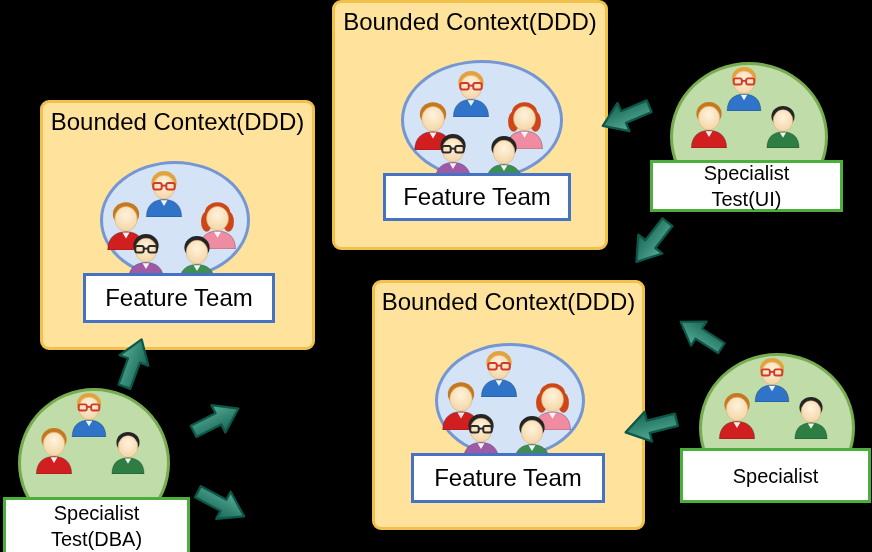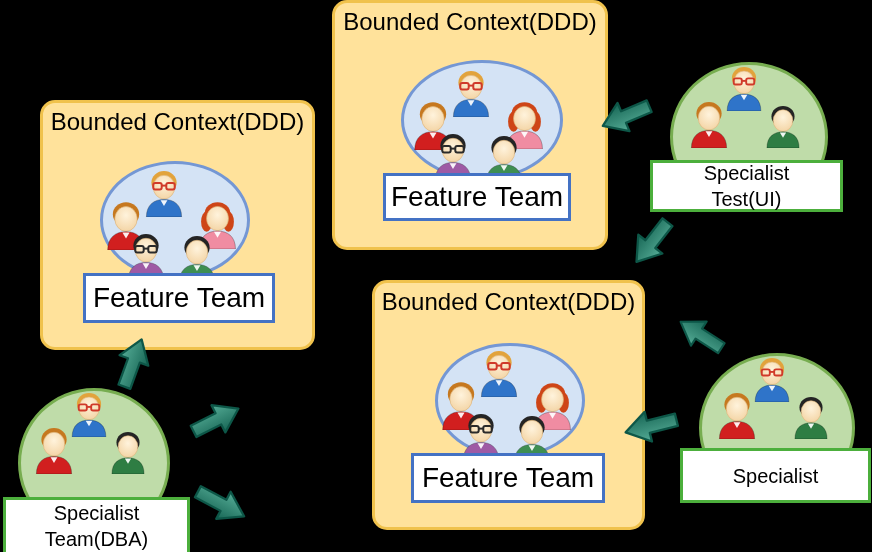--- a/index.html
+++ b/index.html
@@ -3,39 +3,39 @@
 <meta charset="utf-8">
 <style>
   html,body{margin:0;padding:0;background:#000;}
   .canvas{
     position:relative;width:872px;height:552px;overflow:hidden;
     background:var(--canvas-bg,#000);
     font-family:"Liberation Sans",sans-serif;color:var(--text,#000);
   }
   
   .bc-box{
-    position:absolute;box-sizing:border-box;border-radius:15px;
+    position:absolute;box-sizing:border-box;border-radius:9px;
     background:var(--context-box-fill);border:3px solid var(--context-box-border);
   }
   .bc-title{
     position:absolute;left:0;right:0;top:6px;text-align:center;
     font-size:24px;line-height:26px;color:var(--text);white-space:nowrap;
   }
   
   .team-circle{
     position:absolute;box-sizing:border-box;border-radius:50%;
     background:var(--team-circle-fill);border:3px solid var(--team-circle-border);
   }
   .person{position:absolute;line-height:0;}
   
   .feature-label{
     position:absolute;box-sizing:border-box;z-index:3;
     background:var(--feature-label-bg);border:3px solid var(--feature-label-border);
     display:flex;align-items:center;justify-content:center;
-    font-size:28px;color:var(--text);
+    font-size:24px;color:var(--text);
   }
   
   .sp-group{position:absolute;}
   .sp-circle{
     position:absolute;box-sizing:border-box;border-radius:50%;z-index:1;
     background:var(--specialist-circle-fill);border:3px solid var(--specialist-circle-border);
   }
   .sp-label{
     position:absolute;box-sizing:border-box;z-index:3;
     background:var(--specialist-label-bg);border:3px solid var(--specialist-label-border);
@@ -237,21 +237,21 @@
           </svg></div>
         <div class="person" style="left: calc(50% + 13px); top: calc(50% - 34.5px);"><svg viewBox="0 0 60 64" width="42" height="45">
             <ellipse cx="30" cy="19" rx="16.5" ry="15" fill="#242424"></ellipse>
             <ellipse cx="30" cy="25" rx="14" ry="15.5" fill="url(#skinGrad)" stroke="#DDB277" stroke-width="0.8"></ellipse>
             <path d="M7,64 C7,48 17,41 30,41 C43,41 53,48 53,64 Z" fill="#2E7D43" stroke="rgba(0,0,0,0.28)" stroke-width="1.2"></path>
             <path d="M25.5,42 L30,49.5 L34.5,42 Z" fill="#FFFFFF" opacity="0.92"></path>
           </svg></div>
       </div>
     <div class="sp-label" style="left:0;top:109px;width:187px;height:58px">
       <span>Specialist</span>
-      <span>Team(DBA)</span>
+      <span>Test(DBA)</span>
     </div>
   </div>
 
   <div class="sp-group" style="left:650px;top:62px;width:193px;height:150px">
     <div class="sp-circle" style="left:20px;top:0;width:158px;height:150px">
         <div class="person" style="left: calc(50% - 27px); top: calc(50% - 73.5px);"><svg viewBox="0 0 60 64" width="44" height="47">
             <ellipse cx="30" cy="19" rx="16.5" ry="15" fill="#E2A33C"></ellipse>
             <ellipse cx="30" cy="25" rx="14" ry="15.5" fill="url(#skinGrad)" stroke="#DDB277" stroke-width="0.8"></ellipse>
             <g fill="none" stroke="#D03A2A" stroke-width="2.6">
               <rect x="16" y="19.5" width="11" height="8.5" rx="2.5"></rect>

